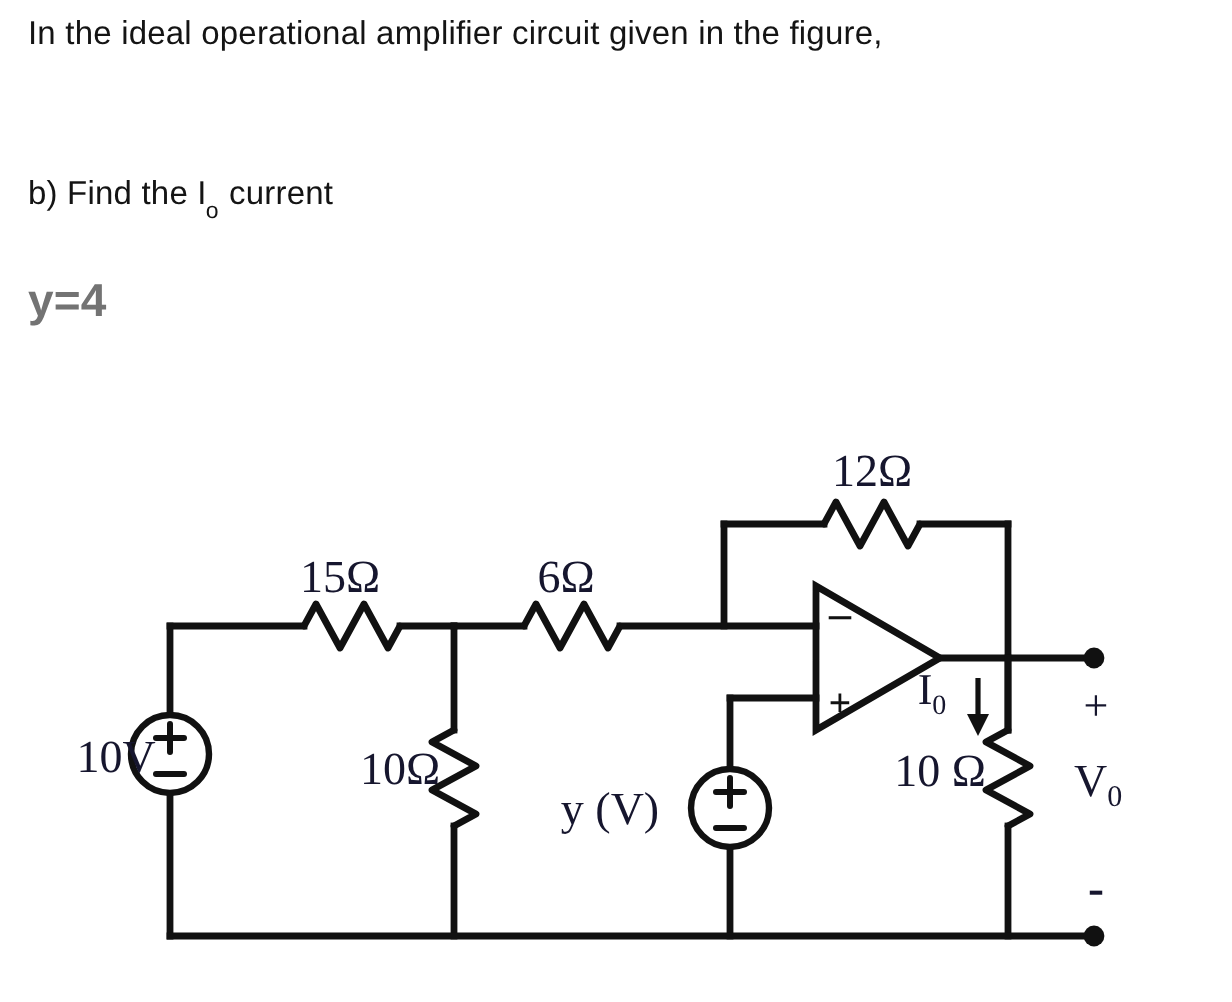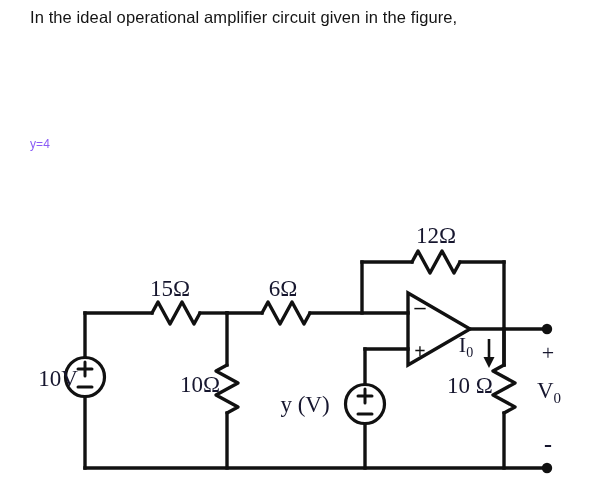--- a/index.html
+++ b/index.html
@@ -24,30 +24,29 @@
   }
 
   
   .qtext {
     position: absolute;
     font-family: "Liberation Sans", sans-serif;
     font-size: 16.5px;
     color: #141414;
     letter-spacing: 0.1px;
     white-space: nowrap;
-    margin-left: 16px;
   }
   .qline1 { left: 14px; top: 8px; }
   .qline2 { left: 14px; top: 48px; }
   .qline3 { left: 14px; top: 88px; }
   .qline4 {
     left: 14px; top: 137px;
-    color: #8b5cf6;
-    font-size: 12px;
-    font-weight: 400;
+    color: #737373;
+    font-size: 23px;
+    font-weight: 700;
   }
   .sub {
     font-size: 11.5px;
     vertical-align: sub;
     position: relative;
     top: 3px;
     left: -0.5px;
   }
 
   
@@ -63,20 +62,23 @@
 </head>
 <body>
 
 <div id="page">
 
   <div class="qtext qline1">
     <span>In the ideal operational amplifier circuit given in the figure,</span>
   </div>
 
 
+  <div class="qtext qline3">
+    <span>b) Find the I</span><span class="sub">o</span><span> current</span>
+  </div>
 
   <div class="qtext qline4">
     <span>y=4</span>
   </div>
 
   <div id="circuit">
 
     <svg width="616" height="321" viewBox="0 0 616 321" xmlns="http://www.w3.org/2000/svg">
 
       <g fill="none" stroke="#111111" stroke-width="3.4" stroke-linecap="square" stroke-linejoin="miter">

